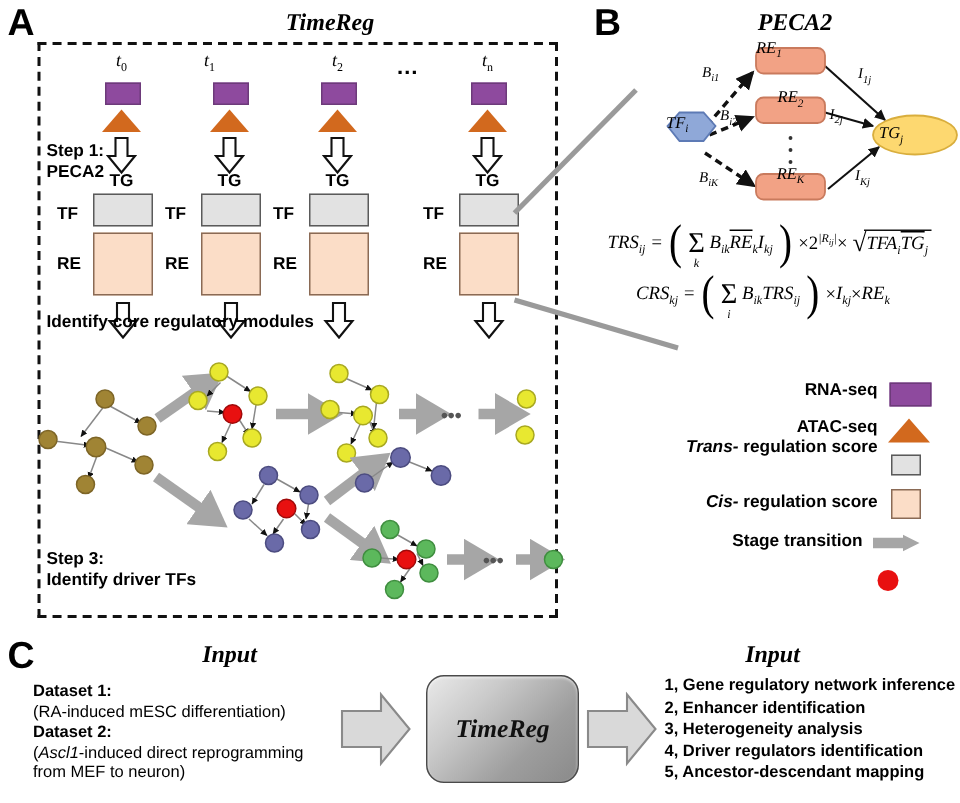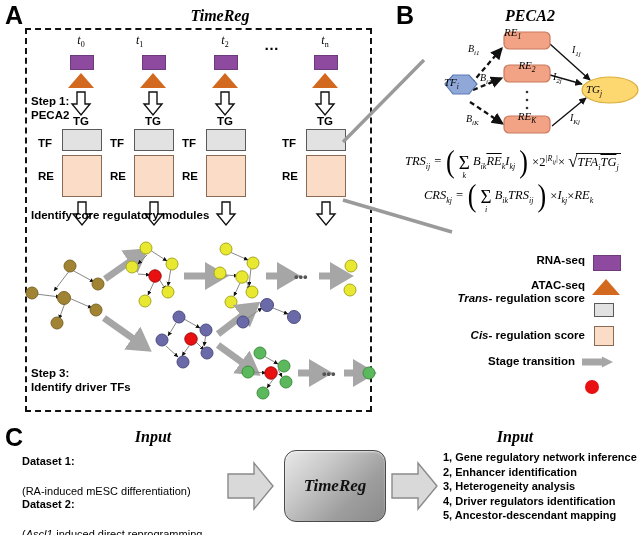--- a/index.html
+++ b/index.html
@@ -17,21 +17,21 @@
   .tick sub{font-size:8px;font-style:normal;}
   .rnaseq{background:#8e4a9e;border:1px solid #6d3a7a;}
   .tfbox{background:#e2e2e2;border:1.6px solid #5a5a5a;box-sizing:border-box;}
   .rebox{background:#fbddc7;border:1.6px solid #8a6a55;box-sizing:border-box;}
   .dots{font-size:15px;font-weight:bold;letter-spacing:1px;}
   .legend-text{font-size:11.5px;font-weight:600;text-align:right;white-space:nowrap;}
   .legend-text i{font-style:italic;}
   .formula{font-family:"Liberation Serif",serif;font-style:italic;font-size:12.5px;white-space:nowrap;}
   .nodeTxt{font-family:"Liberation Serif",serif;font-style:italic;}
   .cds{font-size:11px;font-weight:bold;line-height:13.5px;}
-  .cds-n{font-weight:normal;margin-top:16px;}
+  .cds-n{font-weight:normal;}
   .cds-n i{font-style:italic;}
   .outlist{font-size:11px;font-weight:bold;line-height:14.6px;}
   .timereg-box{
       border:1.5px solid #4a4a4a;border-radius:12px;
       background:linear-gradient(135deg,#e9e9e9 0%,#c9c9c9 32%,#9e9e9e 68%,#8a8a8a 100%);
       display:flex;align-items:center;justify-content:center;
       font-family:"Liberation Serif",serif;font-style:italic;font-weight:bold;
       font-size:17px;color:#111;box-shadow:inset 0 1px 2px rgba(255,255,255,.6);}
   svg{overflow:visible;}
 </style>

